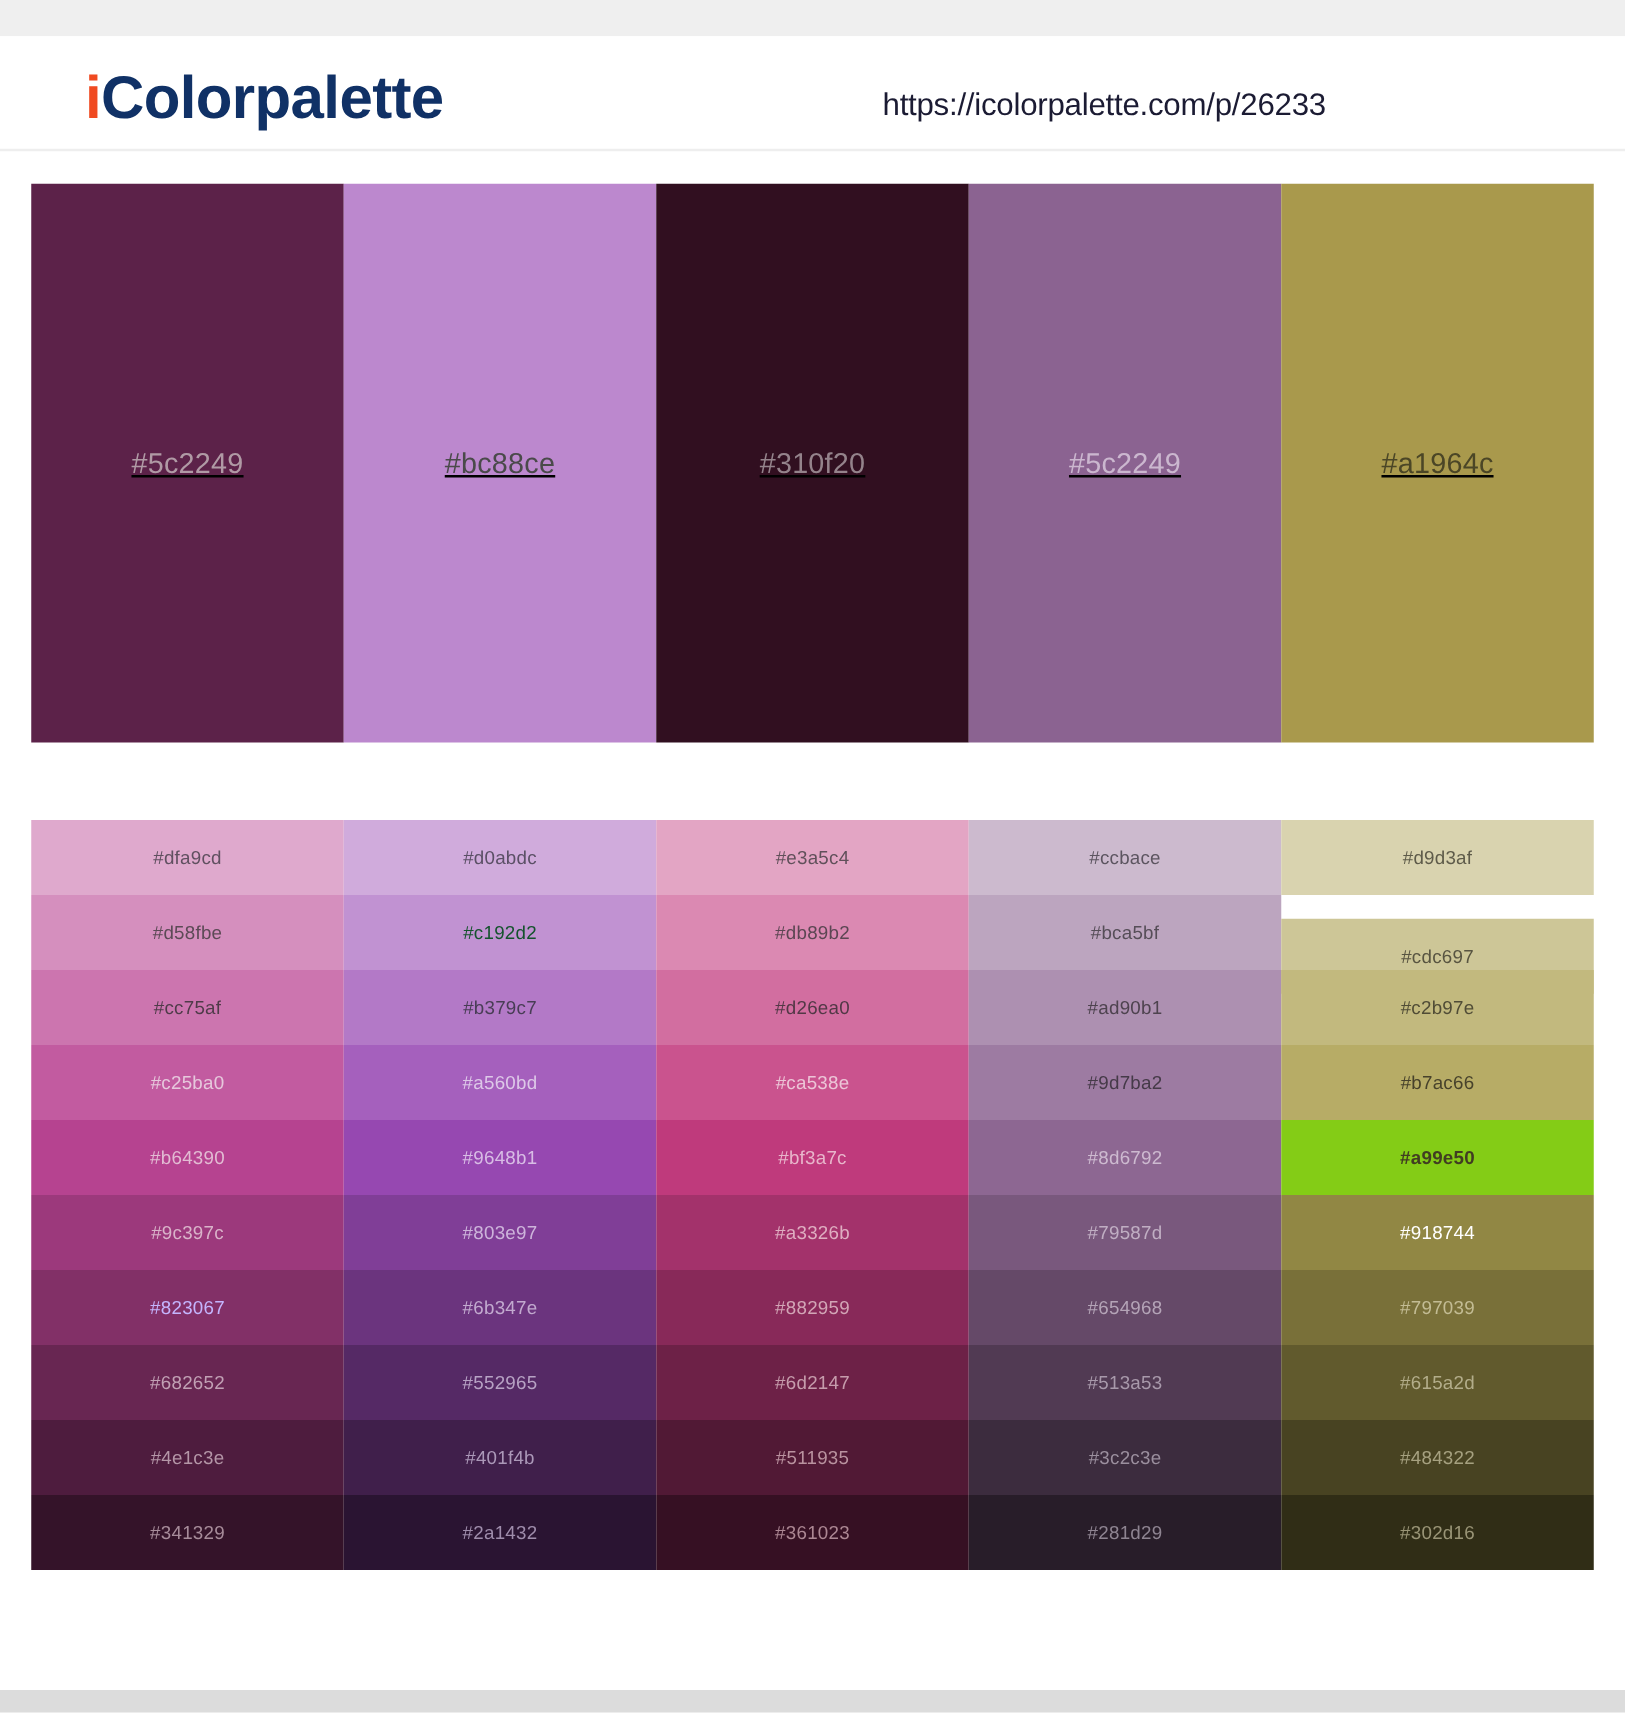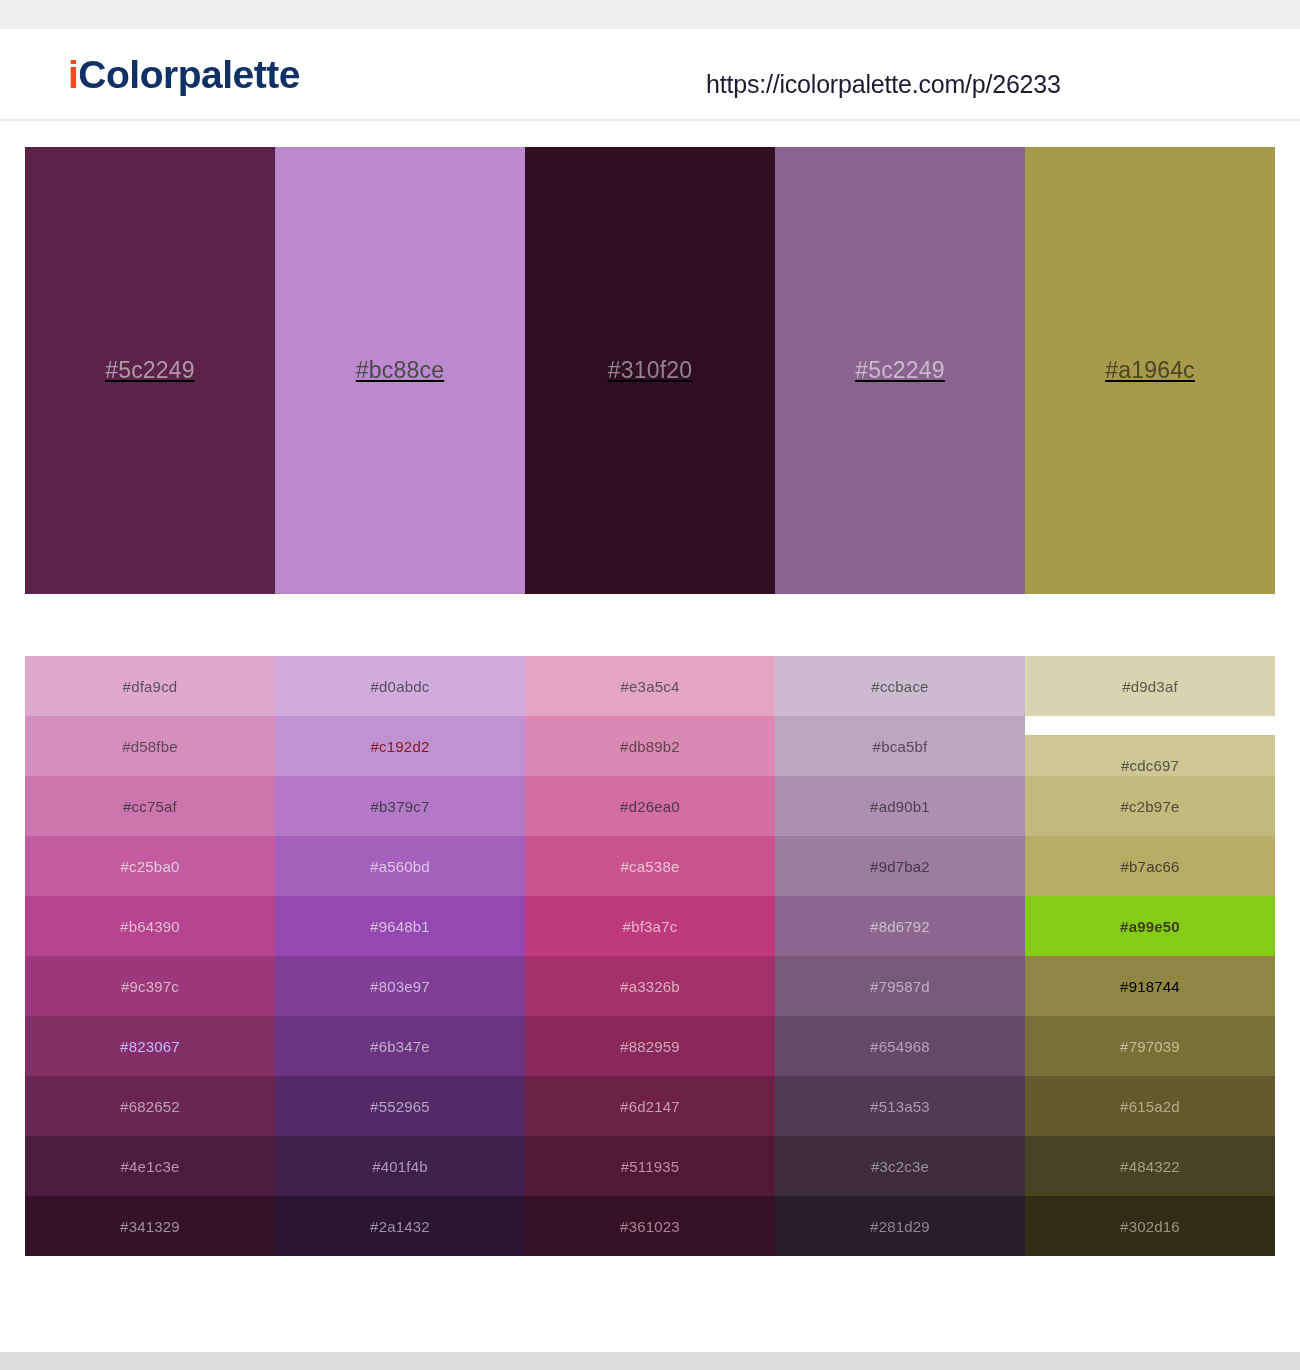--- a/index.html
+++ b/index.html
@@ -34,21 +34,21 @@
     width: 1300px;
     height: 92px;
     background: #ffffff;
     border-bottom: 2px solid #eeeeee;
     box-sizing: border-box;
   }
   .logo {
     position: absolute;
     left: 68px;
     top: 26px;
-    font-size: 39px;
+    font-size: 48px;
     font-weight: bold;
     letter-spacing: -0.5px;
     white-space: nowrap;
     line-height: 1;
   }
   .logo .logo-i {
     color: #f04a21;
   }
   .logo .logo-rest {
     color: #103166;
@@ -170,21 +170,21 @@
         </div>
         <div class="shade-cell" style="background: rgb(217, 211, 175);">
           <span class="shade-label" style="color: rgb(94, 91, 74);">#d9d3af</span>
         </div>
       </div>
       <div class="shade-row">
         <div class="shade-cell" style="background: rgb(213, 143, 190);">
           <span class="shade-label" style="color: rgb(92, 74, 86);">#d58fbe</span>
         </div>
         <div class="shade-cell" style="background: rgb(193, 146, 210);">
-          <span class="shade-label" style="color: #7f1d1d;">#c192d2</span>
+          <span class="shade-label" style="color: #14532d;">#c192d2</span>
         </div>
         <div class="shade-cell" style="background: rgb(219, 137, 178);">
           <span class="shade-label" style="color: rgb(92, 70, 83);">#db89b2</span>
         </div>
         <div class="shade-cell" style="background: rgb(188, 165, 191);">
           <span class="shade-label" style="color: rgb(86, 78, 88);">#bca5bf</span>
         </div>
         <div class="shade-cell" style="background: rgb(205, 198, 151); margin-top: 19px;">
           <span class="shade-label" style="color: rgb(88, 84, 65);">#cdc697</span>
         </div>
@@ -247,21 +247,21 @@
         <div class="shade-cell" style="background: rgb(128, 62, 151);">
           <span class="shade-label" style="color: rgb(205, 180, 219);">#803e97</span>
         </div>
         <div class="shade-cell" style="background: rgb(163, 50, 107);">
           <span class="shade-label" style="color: rgb(223, 174, 193);">#a3326b</span>
         </div>
         <div class="shade-cell" style="background: rgb(121, 88, 125);">
           <span class="shade-label" style="color: rgb(192, 174, 195);">#79587d</span>
         </div>
         <div class="shade-cell" style="background: rgb(145, 135, 68);">
-          <span class="shade-label" style="color: #000000;">#918744</span>
+          <span class="shade-label" style="color: #ffffff;">#918744</span>
         </div>
       </div>
       <div class="shade-row">
         <div class="shade-cell" style="background: rgb(130, 48, 103);">
           <span class="shade-label" style="color: #c4b5fd;">#823067</span>
         </div>
         <div class="shade-cell" style="background: rgb(107, 52, 126);">
           <span class="shade-label" style="color: rgb(194, 170, 207);">#6b347e</span>
         </div>
         <div class="shade-cell" style="background: rgb(136, 41, 89);">

